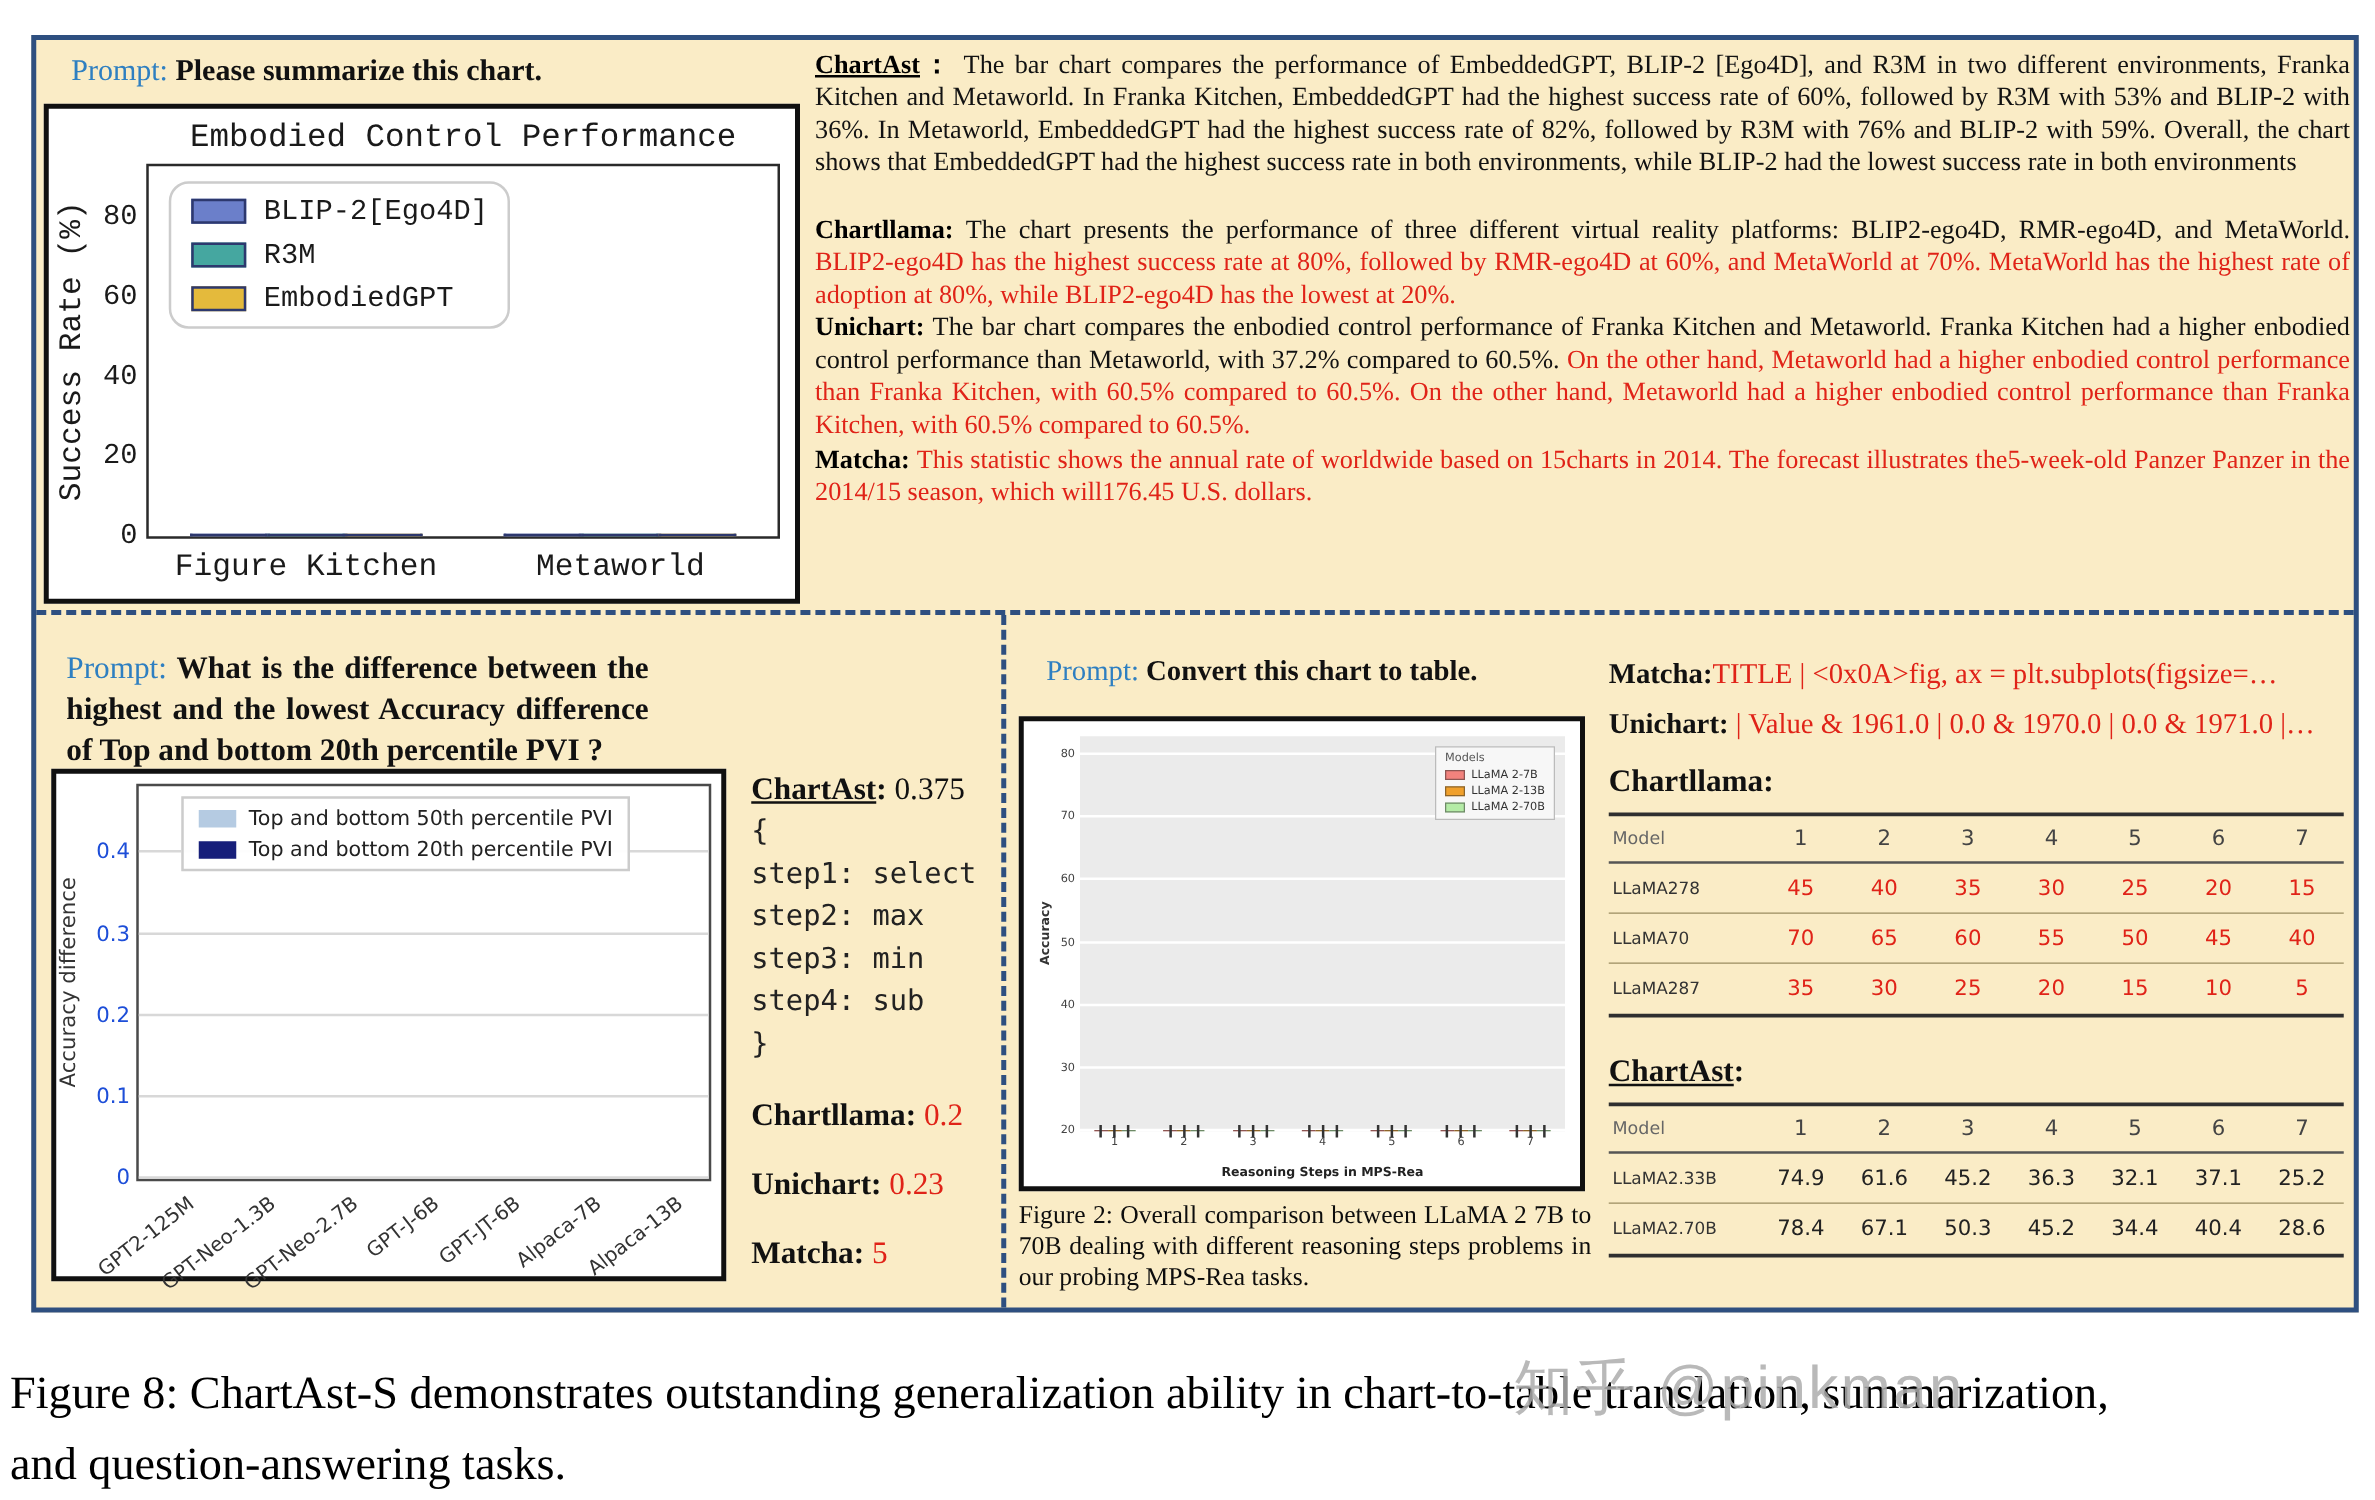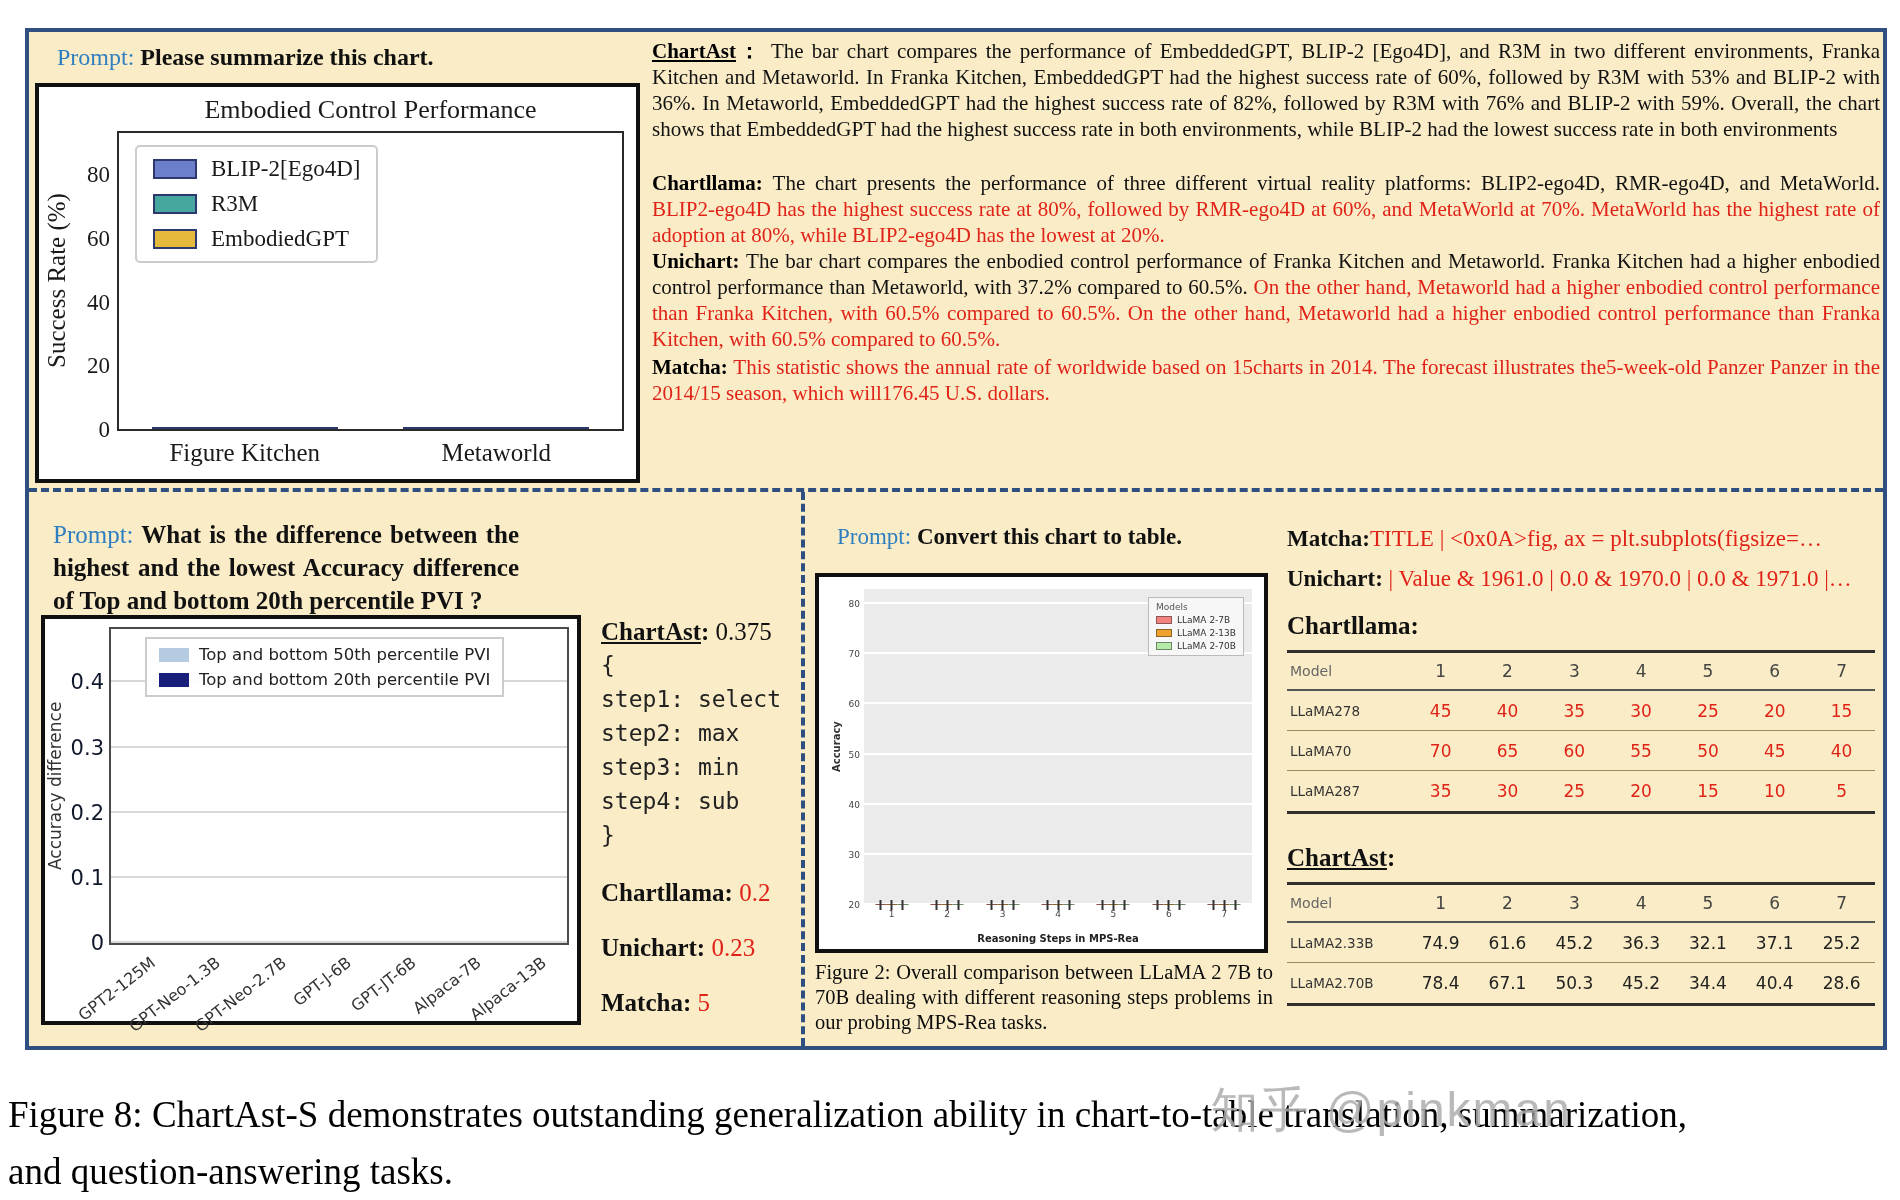--- a/index.html
+++ b/index.html
@@ -32,35 +32,35 @@
   .ytick{position:absolute;right:100%;transform:translateY(50%);line-height:1;white-space:nowrap}
   .xw{position:absolute;top:100%;width:0}
   .xw .xtick{position:absolute;top:7px;left:0;transform:translateX(-50%);white-space:nowrap}
   .xw .xtick.rot{left:auto;right:-4px;top:10px;transform:rotate(-38deg);transform-origin:top right}
   .ylab{position:absolute;writing-mode:vertical-rl;transform:rotate(180deg);text-align:center}
   .legend{position:absolute;z-index:3;display:flex;flex-direction:column}
   .lgrow{display:flex;align-items:center}
   .swatch{display:inline-block;flex:0 0 auto}
 
   
-  .chart-a{font-family:Liberation Serif, serif}
+  .chart-a{font-family:Liberation Mono, monospace}
   .chart-a .plot{left:78px;top:44px;right:12px;bottom:48px;border:2px solid #2a2a2a}
   .chart-a .ctitle{position:absolute;top:8px;left:78px;right:12px;text-align:center;font-size:26px;color:#1a1a1a}
   .chart-a .ylab{left:4px;top:44px;bottom:48px;width:32px;font-size:25px;color:#1a1a1a}
   .chart-a .ytick{font-size:23px;color:#1a1a1a;margin-right:9px}
   .chart-a .xw .xtick{font-size:25px;color:#1a1a1a;top:10px}
-  .chart-a .legend{left:16px;top:12px;background:#fff;border:2px solid #ccc;border-radius:5px;padding:9px 16px;gap:9px}
+  .chart-a .legend{left:16px;top:12px;background:#fff;border:2px solid #ccc;border-radius:16px;padding:9px 16px;gap:9px}
   .chart-a .lgrow{gap:14px;font-size:23px;color:#1a1a1a}
   .chart-a .swatch{width:44px;height:20px}
 
   
   .chart-b{font-family:"DejaVu Sans",sans-serif}
   .chart-b .plot{left:64px;top:8px;right:8px;bottom:76px;border:2px solid #4a4a4a;background:#fff}
   .chart-b .ylab{left:0;top:8px;bottom:76px;width:26px;font-size:17px;color:#333}
-  .chart-b .ytick{font-size:21px;color:#0f172a;margin-right:7px}
+  .chart-b .ytick{font-size:17px;color:#1d4ed8;margin-right:7px}
   .chart-b .xw .xtick{font-size:16px;color:#333}
   .chart-b .legend{left:34px;top:8px;background:rgba(255,255,255,.95);border:2px solid #ccc;padding:6px 12px;gap:6px}
   .chart-b .lgrow{gap:10px;font-size:16.5px;color:#222}
   .chart-b .swatch{width:30px;height:14px}
 
   
   .chart-c{font-family:"DejaVu Sans",sans-serif}
   .chart-c .plot{left:45px;top:12px;right:12px;bottom:44px;background:#ebebeb}
   .chart-c .ylab{left:12px;top:12px;bottom:44px;width:16px;font-size:10px;color:#333;font-weight:bold}
   .chart-c .ytick{font-size:9px;color:#444;margin-right:4px}

